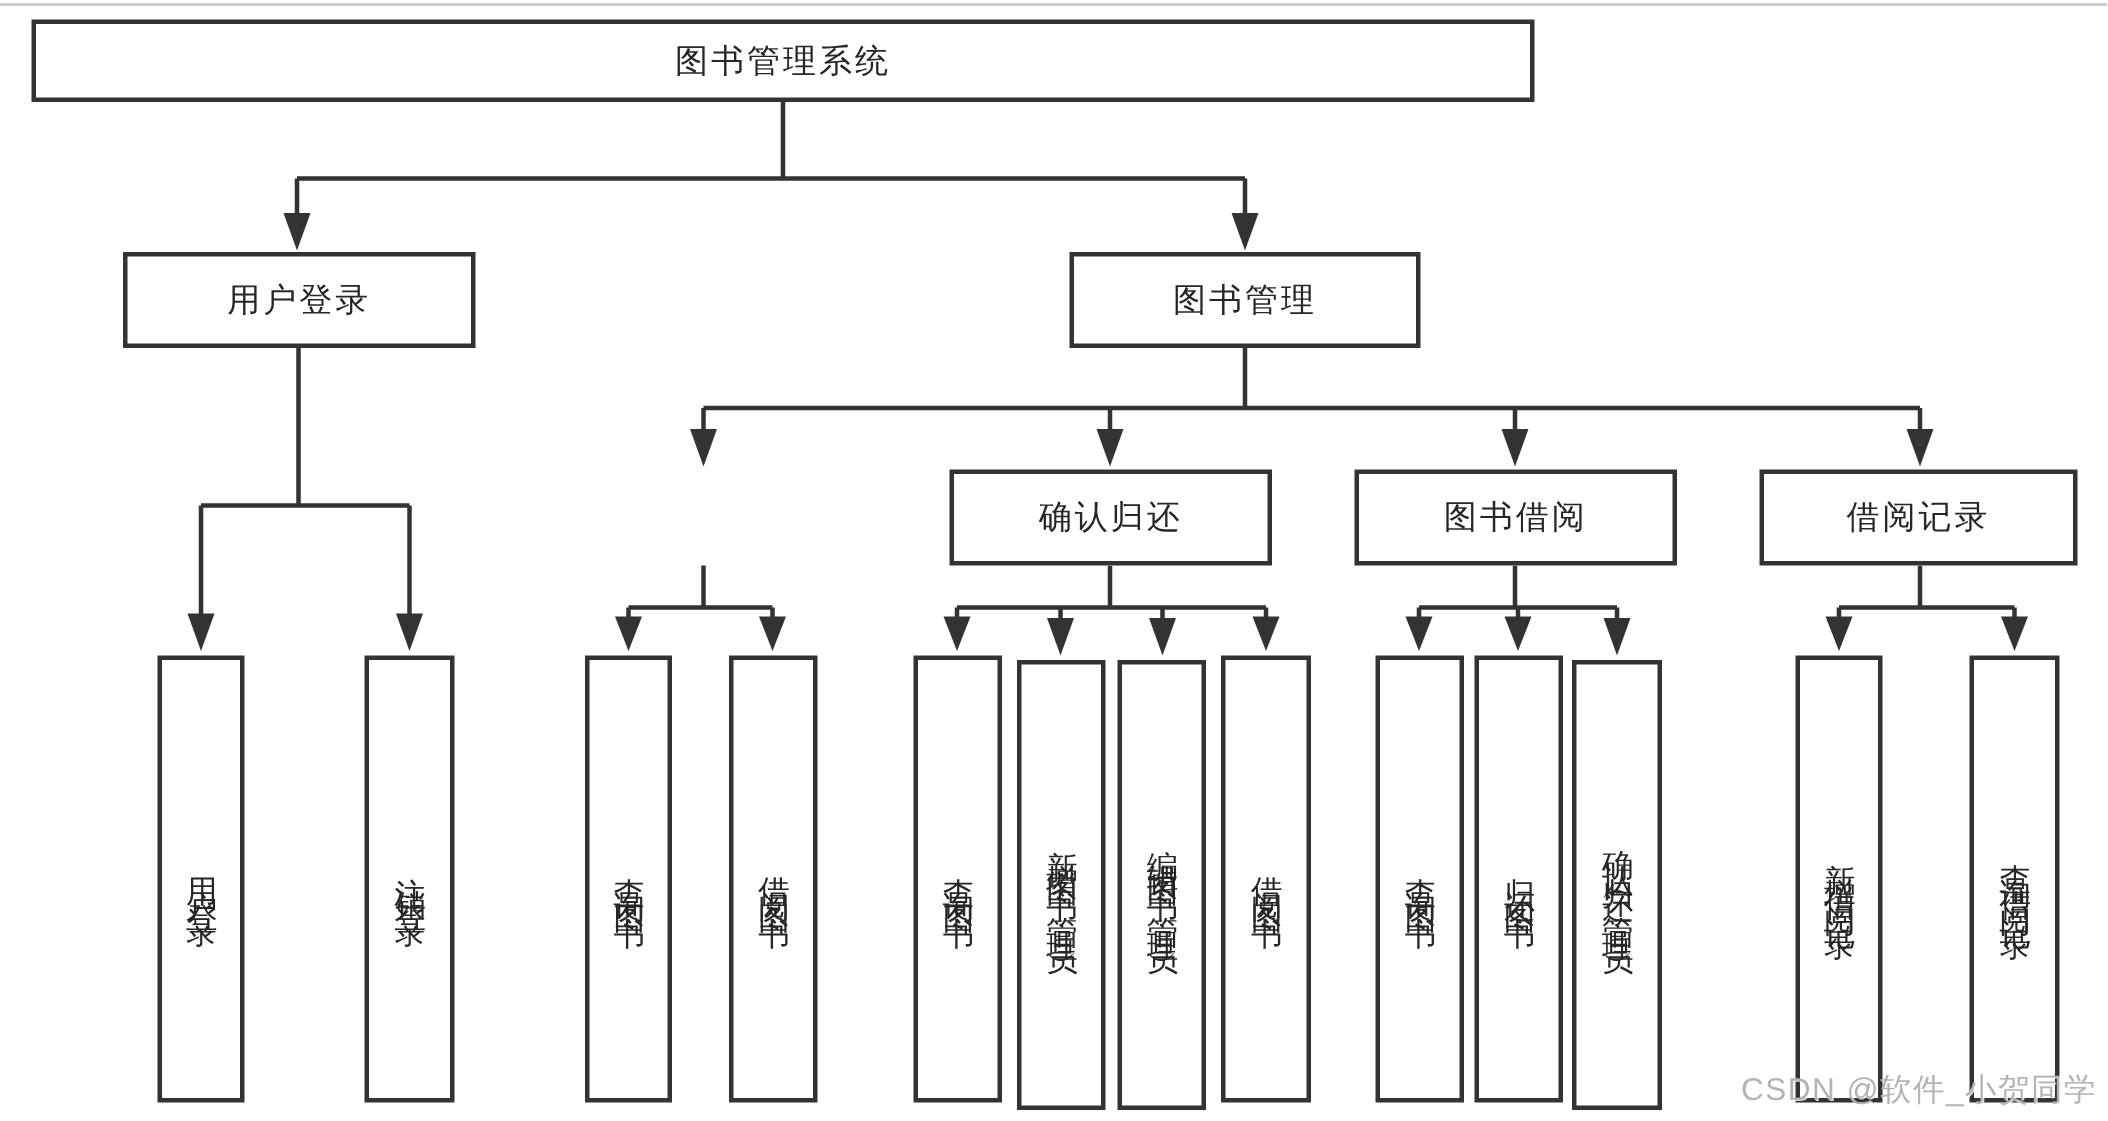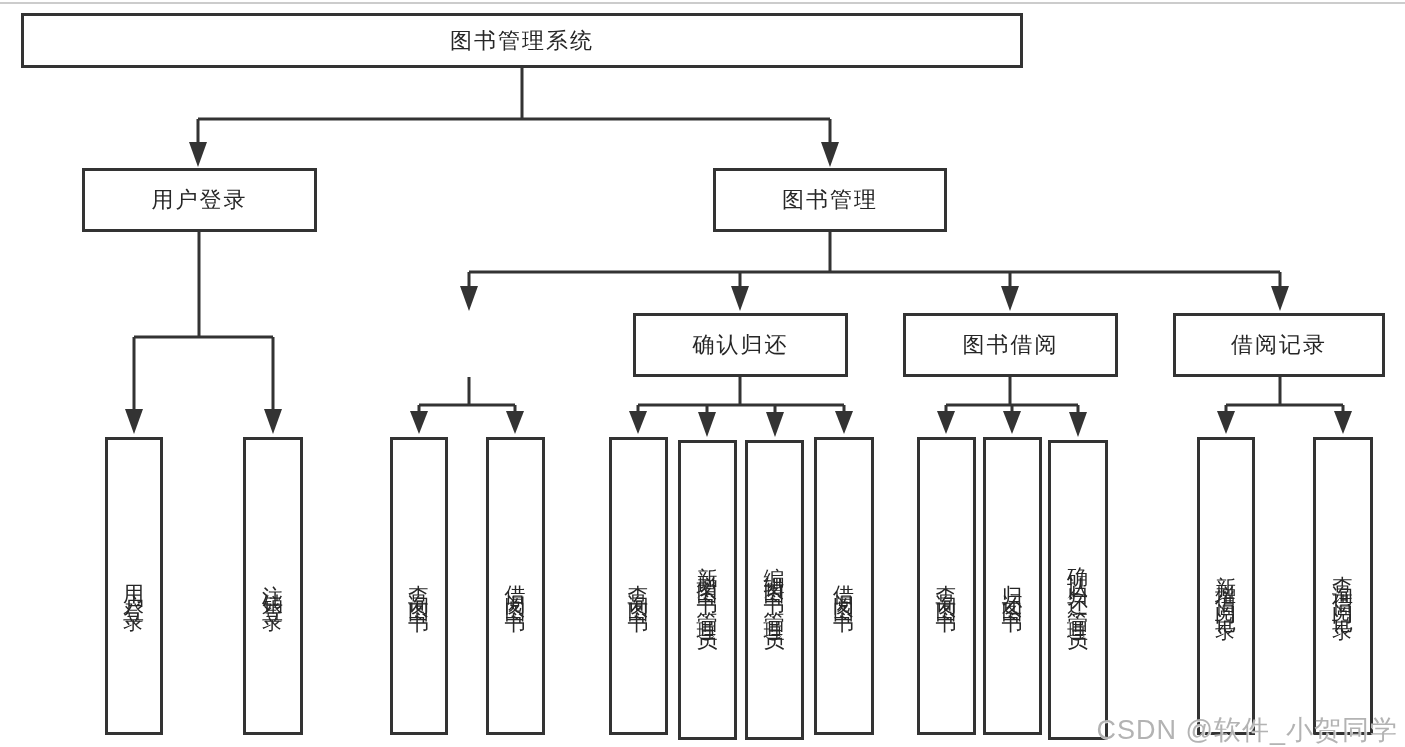--- a/index.html
+++ b/index.html
@@ -36,21 +36,21 @@
   .hbox{font-size:22px;letter-spacing:2px}
   .vbox{font-size:21px}
   .vbox .vtext{
     writing-mode:vertical-rl;
     text-orientation:mixed;
     letter-spacing:9px;
     white-space:nowrap;
   }
   .watermark{
     position:absolute;top:712px;right:7px;
-    font-size:27px;color:var(--watermark);
+    font-size:21px;color:var(--watermark);
     letter-spacing:1px;z-index:5;
     text-shadow:1px 1px 0 rgba(255,255,255,.8);
   }
 </style>
 </head>
 <body>
 
 <div class="canvas">
 
   <div class="top-edge-line"></div>

